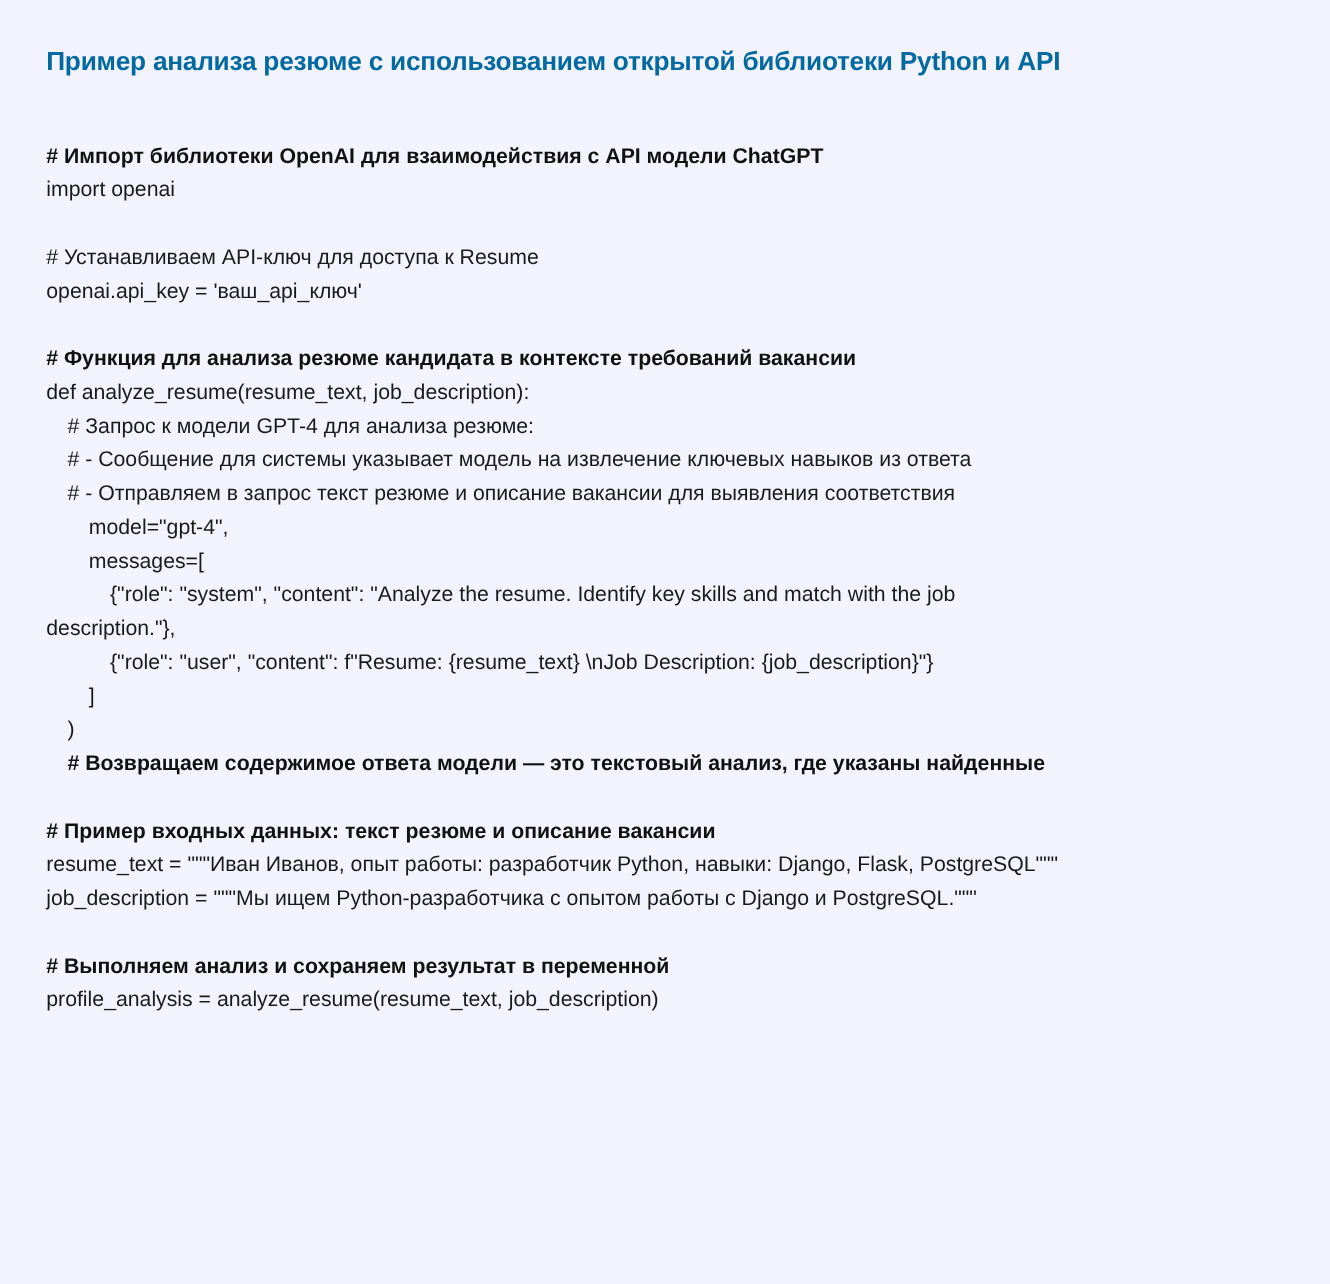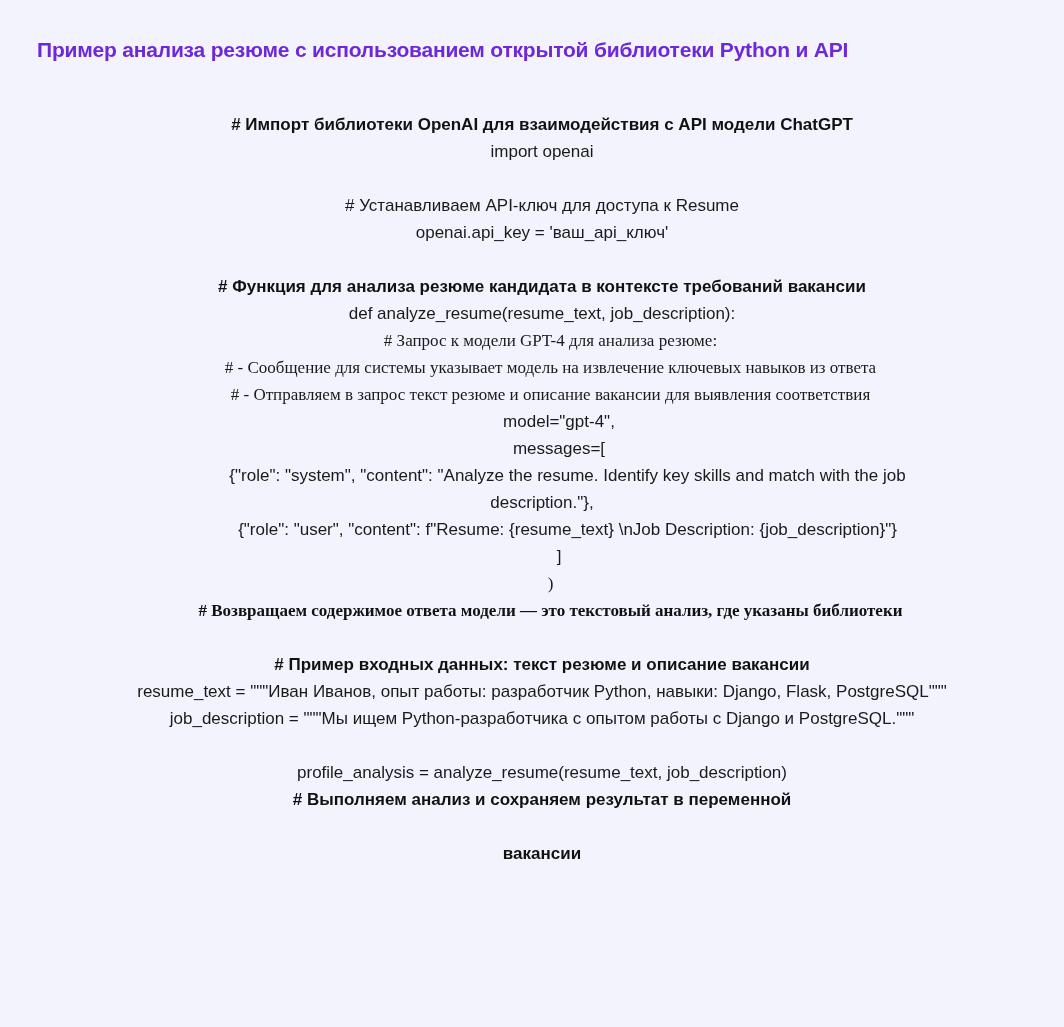--- a/index.html
+++ b/index.html
@@ -22,42 +22,41 @@
       right: 20px;
     }
     .title {
       position: absolute;
       top: 38px;
       left: 0;
       font-size: 21px;
       font-weight: bold;
       letter-spacing: -0.2px;
       white-space: nowrap;
-      color: #6d28d9;
+      color: #0369a1;
     }
     .code {
       position: absolute;
       top: 111px;
       left: 0;
       width: 1010px;
       font-size: 17px;
       line-height: 27px;
       color: #1a1a1a;
     }
     .line {
       min-height: 27px;
       white-space: pre-wrap;
-      text-align: center;
     }
     .line.comment-strong {
       font-weight: 600;
       color: #111;
     }
     .line.blank { height: 27px; }
-    .i1 { padding-left: 17px; font-family: Liberation Serif, serif; }
+    .i1 { padding-left: 17px; }
     .i2 { padding-left: 34px; }
     .i3 { padding-left: 51px; }
     .wrap-cont { padding-left: 0; }
   </style>
 </head>
 <body>
 
 <div class="page">
   <div class="title">Пример анализа резюме с использованием открытой библиотеки Python и API</div>
 
@@ -73,24 +72,23 @@
     <div class="line i1"># Запрос к модели GPT-4 для анализа резюме:</div>
     <div class="line i1"># - Сообщение для системы указывает модель на извлечение ключевых навыков из ответа</div>
     <div class="line i1"># - Отправляем в запрос текст резюме и описание вакансии для выявления соответствия</div>
     <div class="line i2">model="gpt-4",</div>
     <div class="line i2">messages=[</div>
     <div class="line i3">{"role": "system", "content": "Analyze the resume. Identify key skills and match with the job</div>
     <div class="line wrap-cont">description."},</div>
     <div class="line i3">{"role": "user", "content": f"Resume: {resume_text} \nJob Description: {job_description}"}</div>
     <div class="line i2">]</div>
     <div class="line i1">)</div>
-    <div class="line i1 comment-strong"># Возвращаем содержимое ответа модели — это текстовый анализ, где указаны библиотеки</div>
+    <div class="line i1 comment-strong"># Возвращаем содержимое ответа модели — это текстовый анализ, где указаны найденные</div>
     <div class="line blank"></div>
     <div class="line comment-strong"># Пример входных данных: текст резюме и описание вакансии</div>
     <div class="line">resume_text = """Иван Иванов, опыт работы: разработчик Python, навыки: Django, Flask, PostgreSQL"""</div>
     <div class="line">job_description = """Мы ищем Python-разработчика с опытом работы с Django и PostgreSQL."""</div>
     <div class="line blank"></div>
+    <div class="line comment-strong"># Выполняем анализ и сохраняем результат в переменной</div>
     <div class="line">profile_analysis = analyze_resume(resume_text, job_description)</div>
-    <div class="line comment-strong"># Выполняем анализ и сохраняем результат в переменной</div>
     <div class="line blank"></div>
-    <div class="line comment-strong">вакансии</div>
   </div>
 </div>
 
 </body></html>

